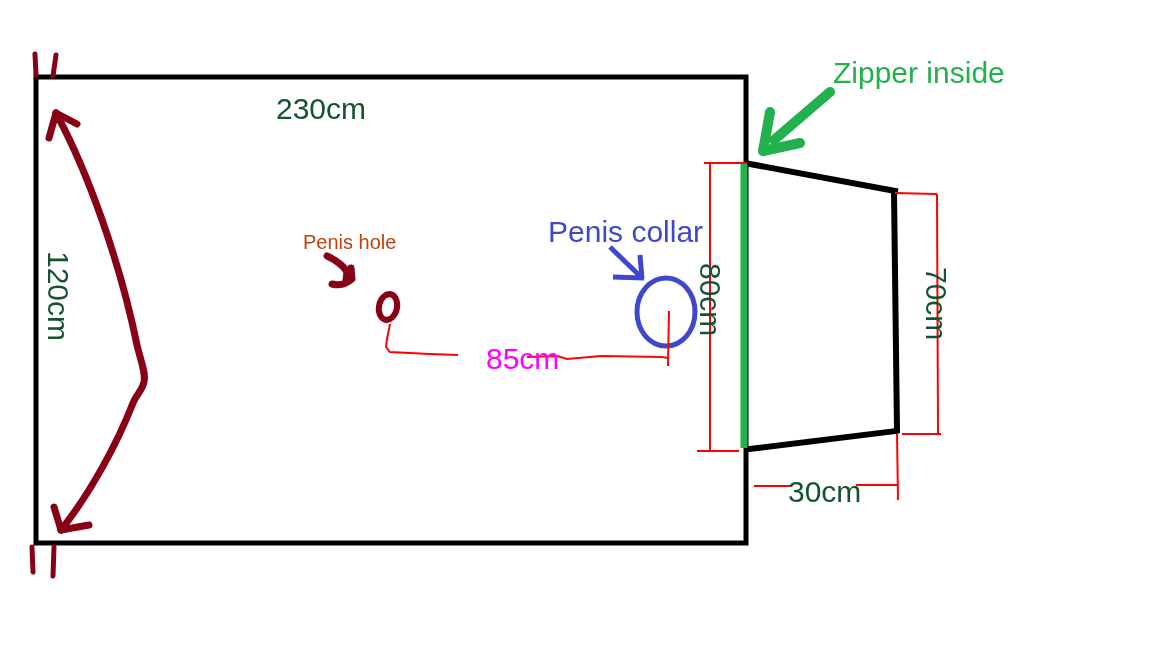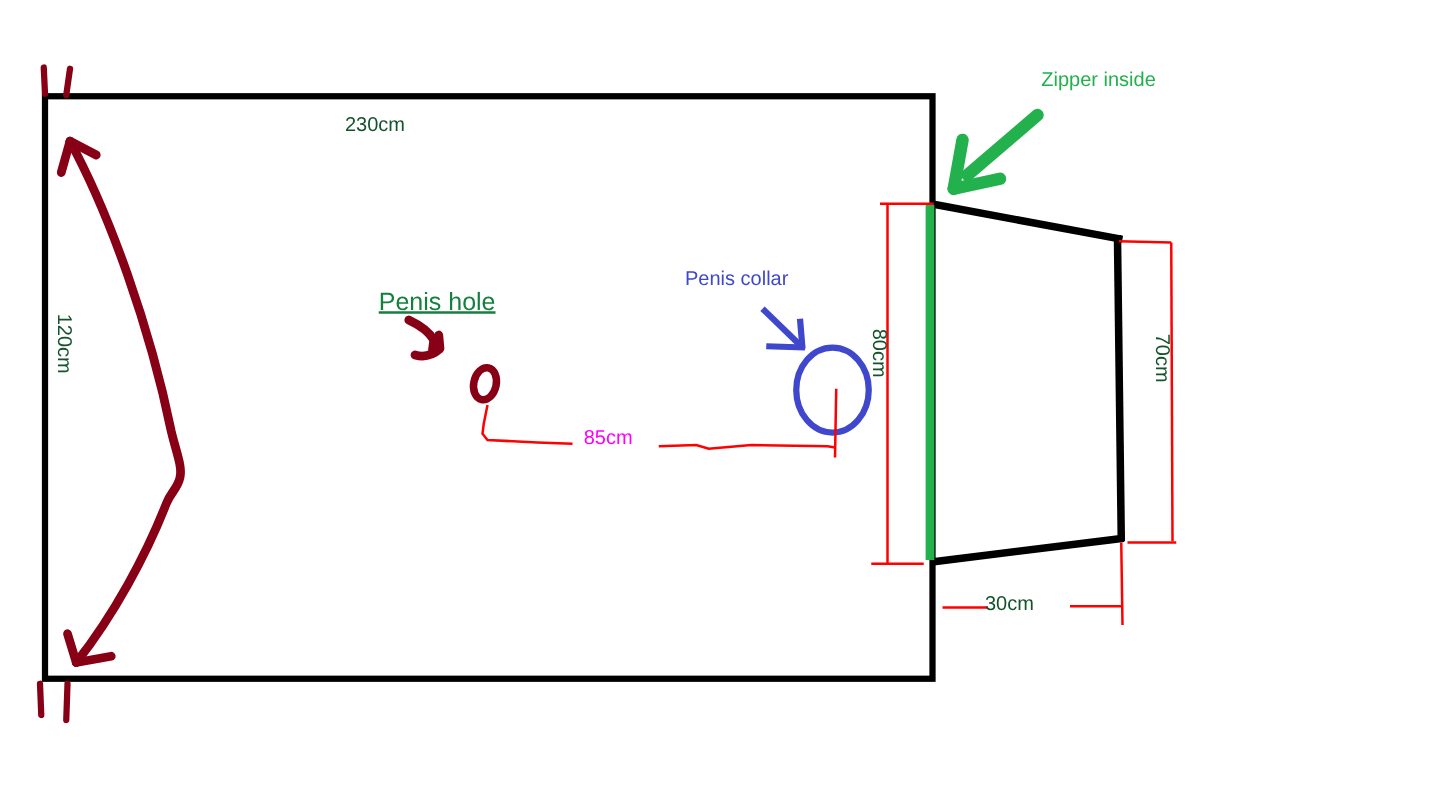--- a/index.html
+++ b/index.html
@@ -1,24 +1,24 @@
 <!DOCTYPE html>
 <html><head>
 <meta charset="utf-8">
 <style>
   html,body{margin:0;padding:0;background:#ffffff;}
   .canvas{
     position:relative;width:1152px;height:648px;background:#ffffff;
     font-family:"Liberation Sans",sans-serif;overflow:hidden;
   }
   .canvas svg{position:absolute;left:0;top:0;}
-  .lbl{position:absolute;white-space:nowrap;line-height:1.05;font-size:16px;}
+  .lbl{position:absolute;white-space:nowrap;line-height:1.05;font-size:30px;}
   .word{font-size:20px;}
   .purple{color:#14532d;}
-  .darkred{color:#15803d;text-decoration:underline;}
+  .darkred{color:#c2410c;}
   .magenta{color:#FF00FF;}
   .blue{color:#3F48CC;}
   .green{color:#22B14C;}
   .v{writing-mode:vertical-rl;text-orientation:mixed;}
 </style>
 </head>
 <body>
 
 <div class="canvas">
 
@@ -98,21 +98,21 @@
     </g>
   </svg>
 
   <div class="lbl purple" style="left:276px;top:93px">230cm</div>
 
   <div class="lbl purple v" style="left:42px;top:251px">120cm</div>
 
   <div class="lbl darkred word" style="left:303px;top:232px">Penis hole</div>
 
 
-  <div class="lbl magenta" style="left:467px;top:343px">85cm</div>
+  <div class="lbl magenta" style="left:486px;top:343px">85cm</div>
 
   <div class="lbl blue" style="left:548px;top:216px">Penis collar</div>
 
   <div class="lbl green" style="left:833px;top:57px">Zipper inside</div>
 
   <div class="lbl purple v" style="left:694px;top:263px">80cm</div>
 
   <div class="lbl purple v" style="left:920px;top:267px">70cm</div>
 
   <div class="lbl purple" style="left:788px;top:476px">30cm</div>

